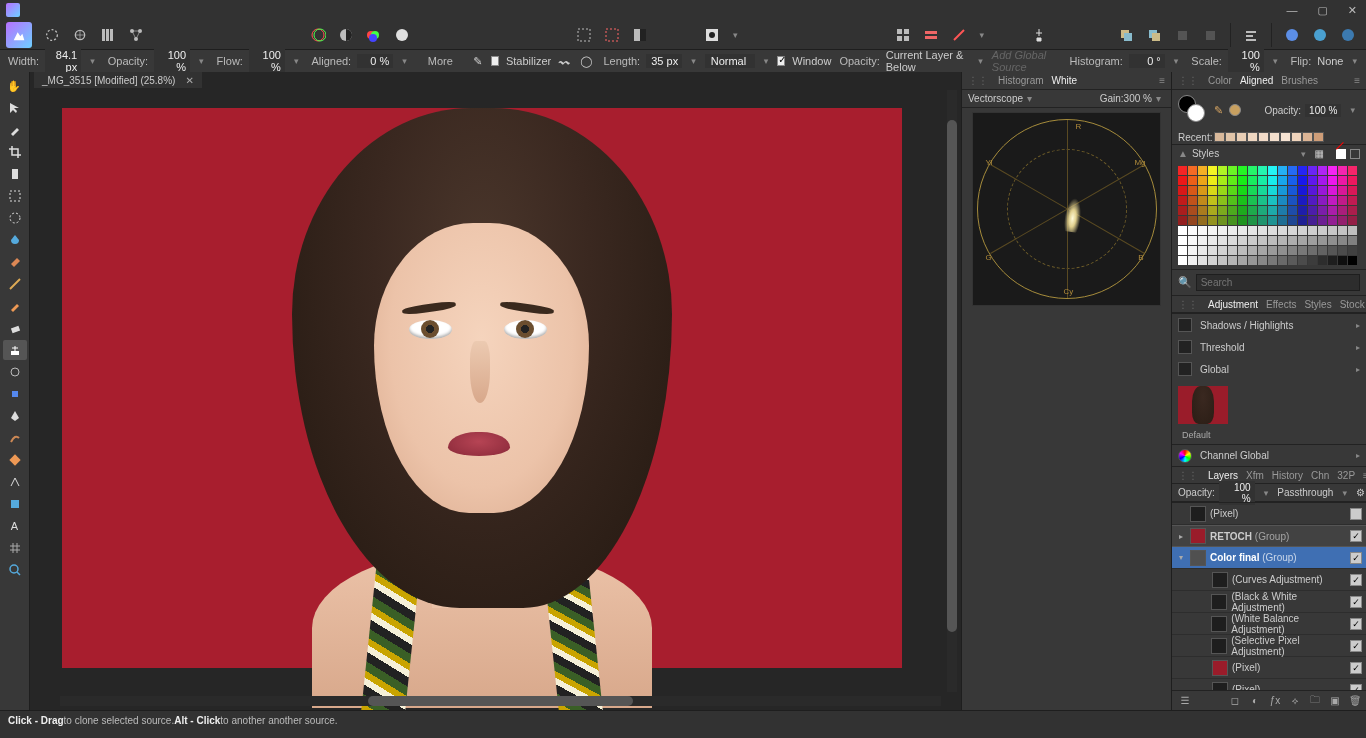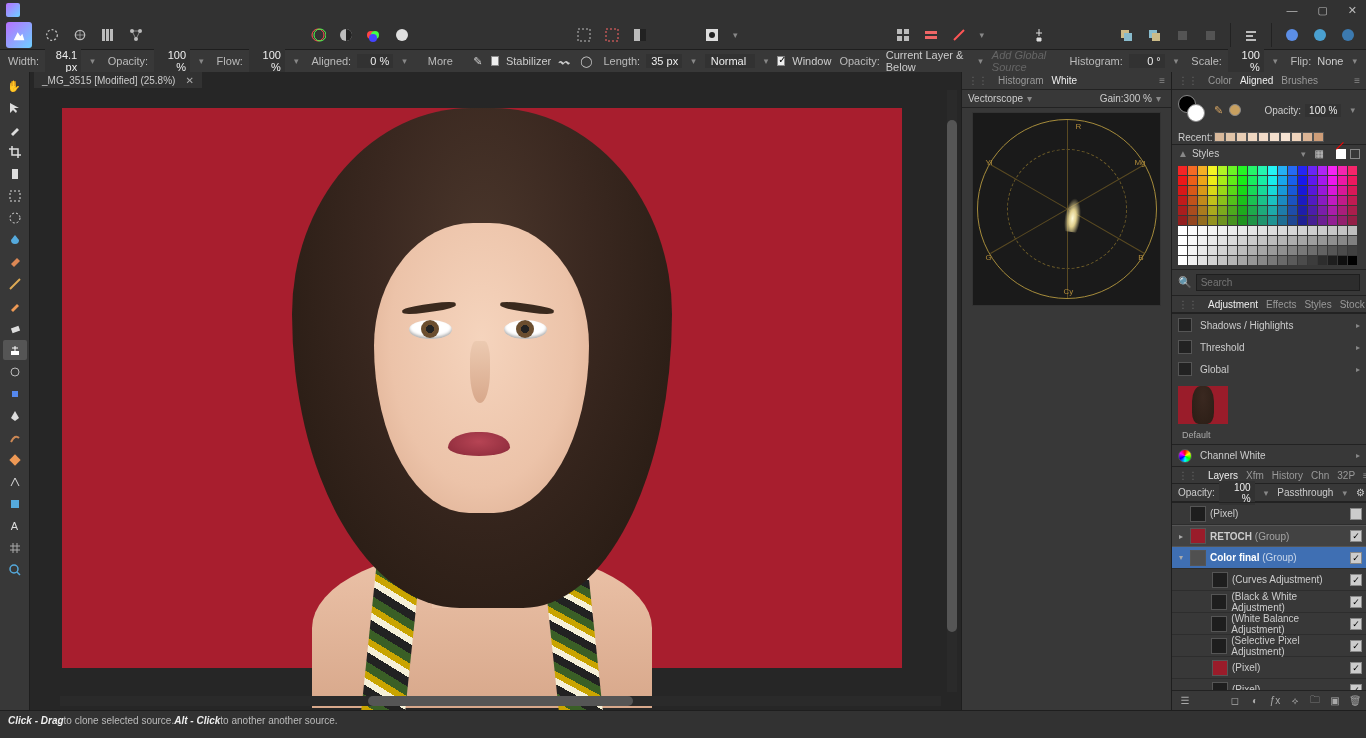--- a/index.html
+++ b/index.html
@@ -103,21 +103,21 @@
 .lay-thumb.grp{background:#505050;}
 .lay-chevron{width:10px;font-size:8px;color:#aaa;text-align:center;}
 .lay-indent{width:18px;flex-shrink:0;}
 .lay-check{margin-left:auto;width:12px;height:12px;border:1px solid #888;background:#ccc;display:flex;align-items:center;justify-content:center;font-size:9px;color:#000;flex-shrink:0;}
 .layer.retouch{background:#424242;border-top:1px solid #555;border-bottom:1px solid #555;}
 .lay-footer{height:20px;display:flex;align-items:center;justify-content:flex-end;padding:0 4px;gap:6px;border-top:1px solid #222;}
 .lay-footer .fbtn{width:14px;height:14px;display:flex;align-items:center;justify-content:center;color:#aaa;cursor:pointer;font-size:10px;}
 .lay-footer .merge{margin-right:auto;margin-left:2px;}
 
 .statusbar{height:20px;background:#323232;border-top:1px solid #1e1e1e;display:flex;align-items:center;padding:0 8px;font-size:10px;color:#bbb;}
-.statusbar b{color:#eee;font-weight:600;font-style:italic;}
+.statusbar b{color:#eee;font-weight:600;}
 
 svg{display:block}
 </style>
 </head>
 <body>
 
 <div class="menubar">
   <div class="logo"></div>
   <div class="window-controls">
     <span>—</span>
@@ -762,21 +762,21 @@
           <span>Global</span>
           <span style="margin-left: auto; font-size: 8px; color: rgb(136, 136, 136);">▸</span>
         </div>
       </div>
     <div class="preview-thumb">
         <div class="mini"></div>
       </div>
     <div class="preview-label">Default</div>
     <div class="adj-item" style="border-top:1px solid #222">
       <div class="adj-icon" style="background:conic-gradient(red,yellow,lime,cyan,blue,magenta,red);border-radius:50%"></div>
-      <span>Channel White</span>
+      <span>Channel Global</span>
       <span style="margin-left:auto;font-size:8px;color:#888">▸</span>
     </div>
 
     <div class="panel-tabs" style="border-top:1px solid #222">
       <span class="handle">⋮⋮</span>
       <span class="active">Layers</span>
       <span>Xfm</span>
       <span>History</span>
       <span>Chn</span>
       <span>32P</span>

